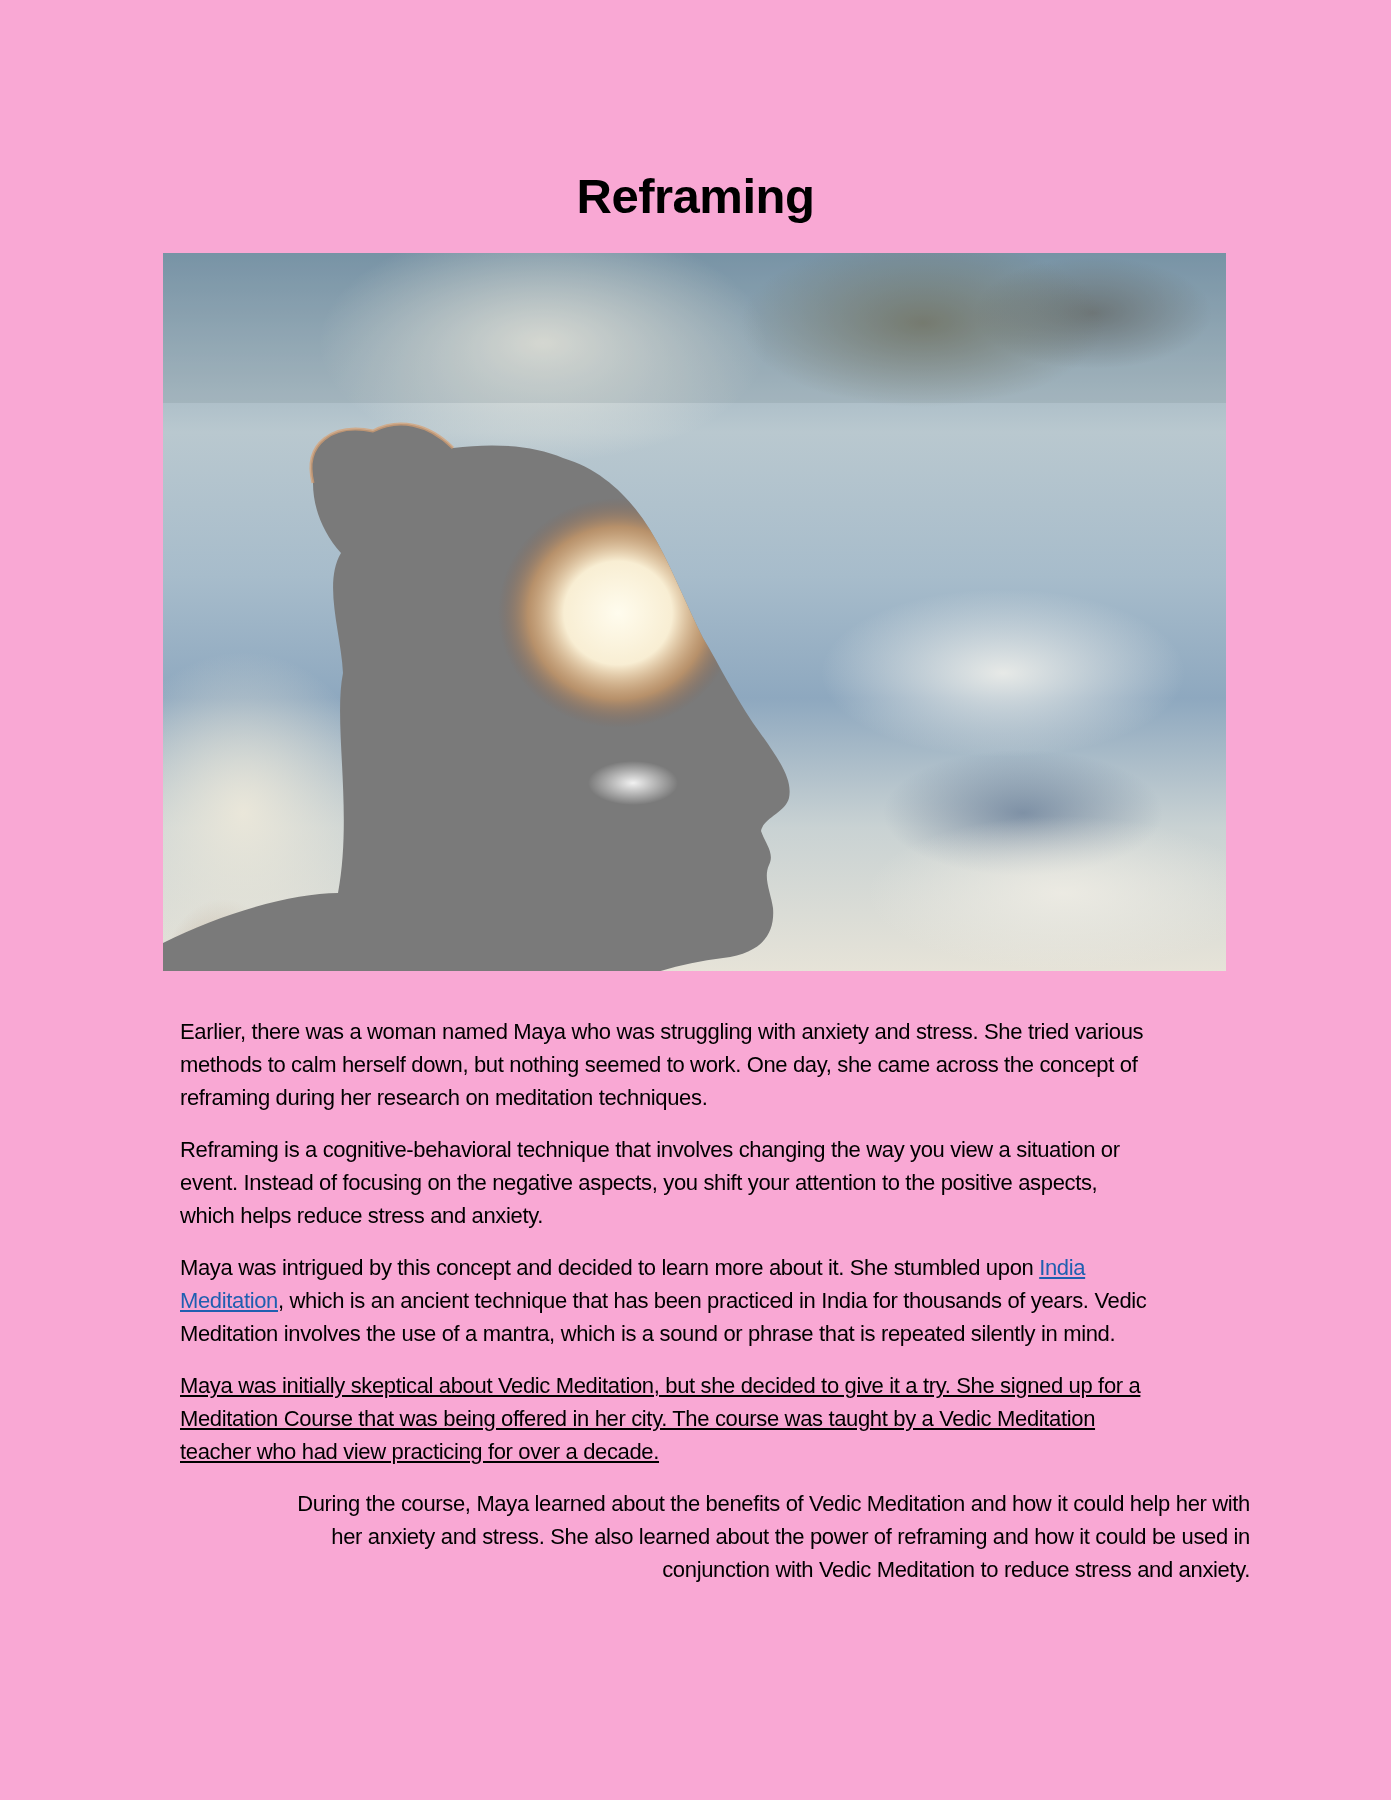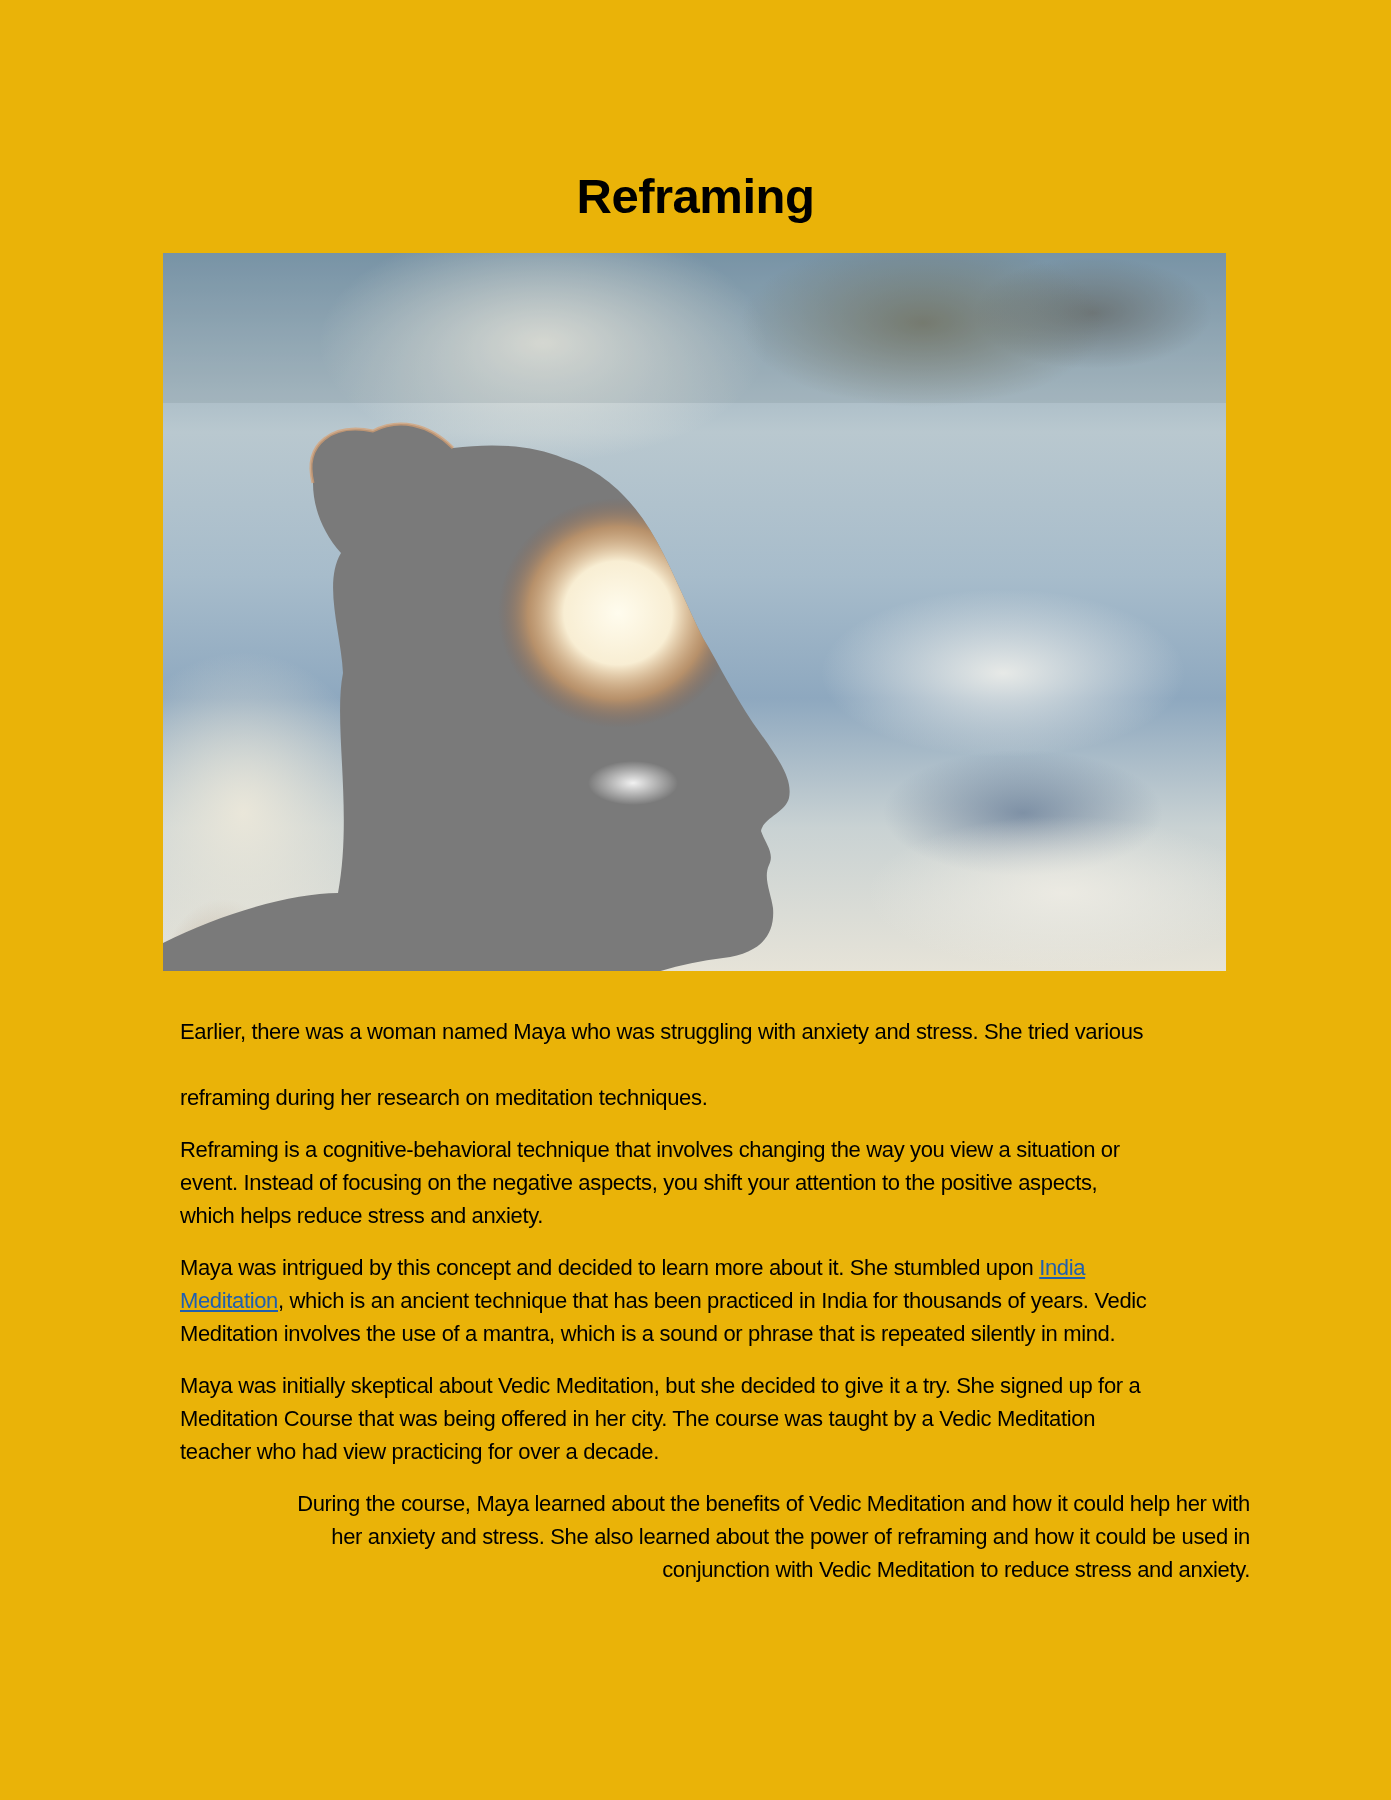--- a/index.html
+++ b/index.html
@@ -1,18 +1,18 @@
 <!DOCTYPE html>
 <html><head>
 <meta charset="utf-8">
 <style>
   html, body { margin: 0; padding: 0; background: #ffffff; }
   body { width: 1391px; height: 1800px; position: relative; overflow: hidden;
          font-family: "Liberation Sans", "DejaVu Sans", sans-serif; color: #000; }
-  .page { position: absolute; left: 0; top: 0; width: 1391px; height: 1800px; background: #eab308; }
+  .page { position: absolute; left: 0; top: 0; width: 1391px; height: 1800px; background: #f9a8d4; }
   .title { position: absolute; left: 0; width: 1391px; top: 166px; text-align: center;
            font-size: 49px; font-weight: bold; letter-spacing: -0.5px; line-height: 60px;
            font-family: "Liberation Sans", sans-serif; }
   .hero { position: absolute; left: 163px; top: 253px; width: 1063px; height: 718px; overflow: hidden;
           background:
             radial-gradient(ellipse 260px 120px at 760px 70px, rgba(110,105,80,0.75), rgba(110,105,80,0) 70%),
             radial-gradient(ellipse 170px 80px at 930px 60px, rgba(95,95,90,0.7), rgba(95,95,90,0) 70%),
             radial-gradient(ellipse 320px 170px at 380px 90px, rgba(240,238,228,0.95), rgba(240,238,228,0) 70%),
             radial-gradient(ellipse 260px 120px at 840px 420px, rgba(240,240,235,0.9), rgba(240,240,235,0) 70%),
             radial-gradient(ellipse 280px 110px at 900px 640px, rgba(238,236,228,0.9), rgba(238,236,228,0) 70%),
@@ -69,37 +69,37 @@
         <ellipse cx="455" cy="360" rx="120" ry="115" fill="url(#sun)"></ellipse>
         <ellipse cx="470" cy="530" rx="45" ry="22" fill="url(#glow)"></ellipse>
       </g>
 
       <path d="M150,230 C140,190 170,170 210,178 C235,165 265,170 290,195" fill="none" stroke="#d8a070" stroke-width="3" opacity="0.7"></path>
     </svg>
   </div>
 
   <p class="para" style="top:998px;">
     <span>Earlier, there was a woman named Maya who was struggling with anxiety and stress. She tried various</span><br>
-    <br>
+    <span>methods to calm herself down, but nothing seemed to work. One day, she came across the concept of</span><br>
     <span>reframing during her research on meditation techniques.</span>
   </p>
 
   <p class="para" style="top:1116px;">
     <span>Reframing is a cognitive-behavioral technique that involves changing the way you view a situation or</span><br>
     <span>event. Instead of focusing on the negative aspects, you shift your attention to the positive aspects,</span><br>
     <span>which helps reduce stress and anxiety.</span>
   </p>
 
   <p class="para" style="top:1234px;">
     <span>Maya was intrigued by this concept and decided to learn more about it. She stumbled upon </span><a class="link">India</a><br>
     <a class="link">Meditation</a><span>, which is an ancient technique that has been practiced in India for thousands of years. Vedic</span><br>
     <span>Meditation involves the use of a mantra, which is a sound or phrase that is repeated silently in mind.</span>
   </p>
 
-  <p class="para" style="top:1352px;">
+  <p class="para" style="top:1352px;text-decoration:underline;">
     <span>Maya was initially skeptical about Vedic Meditation, but she decided to give it a try. She signed up for a</span><br>
     <span>Meditation Course that was being offered in her city. The course was taught by a Vedic Meditation</span><br>
     <span>teacher who had view practicing for over a decade.</span>
   </p>
 
   <p class="para" style="top:1470px;text-align:right;">
     <span>During the course, Maya learned about the benefits of Vedic Meditation and how it could help her with</span><br>
     <span>her anxiety and stress. She also learned about the power of reframing and how it could be used in</span><br>
     <span>conjunction with Vedic Meditation to reduce stress and anxiety.</span>
   </p>

